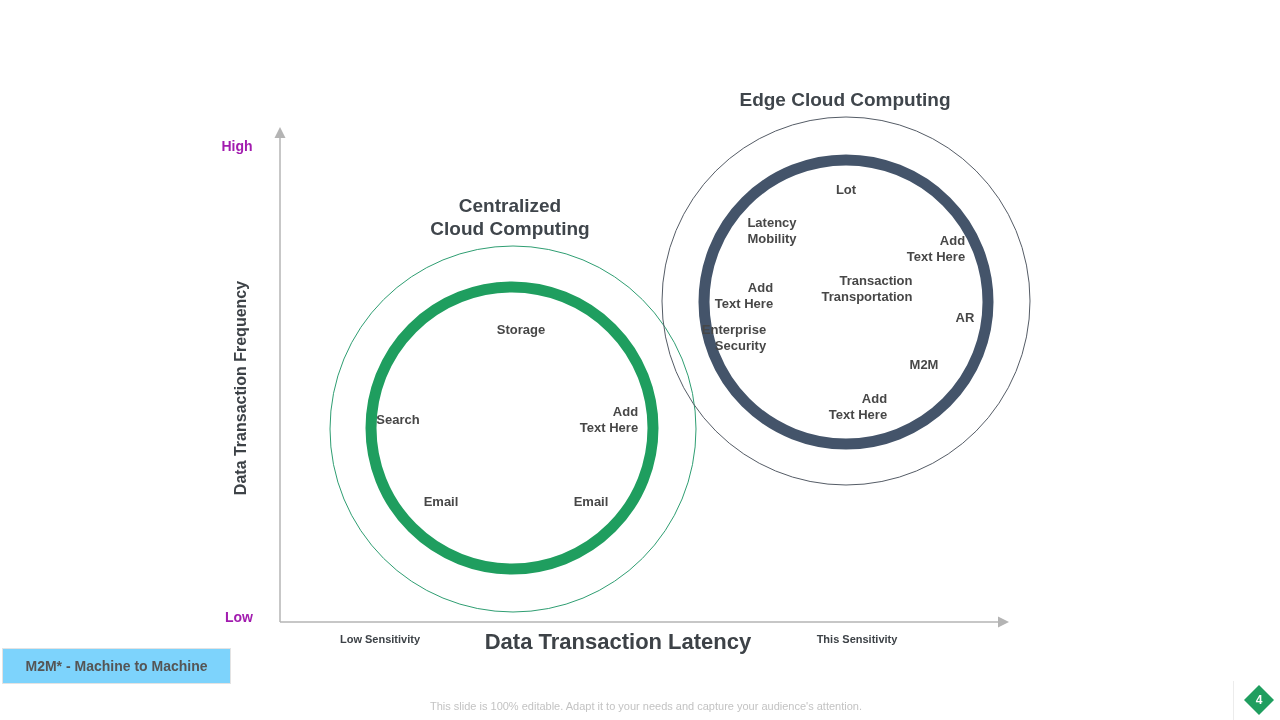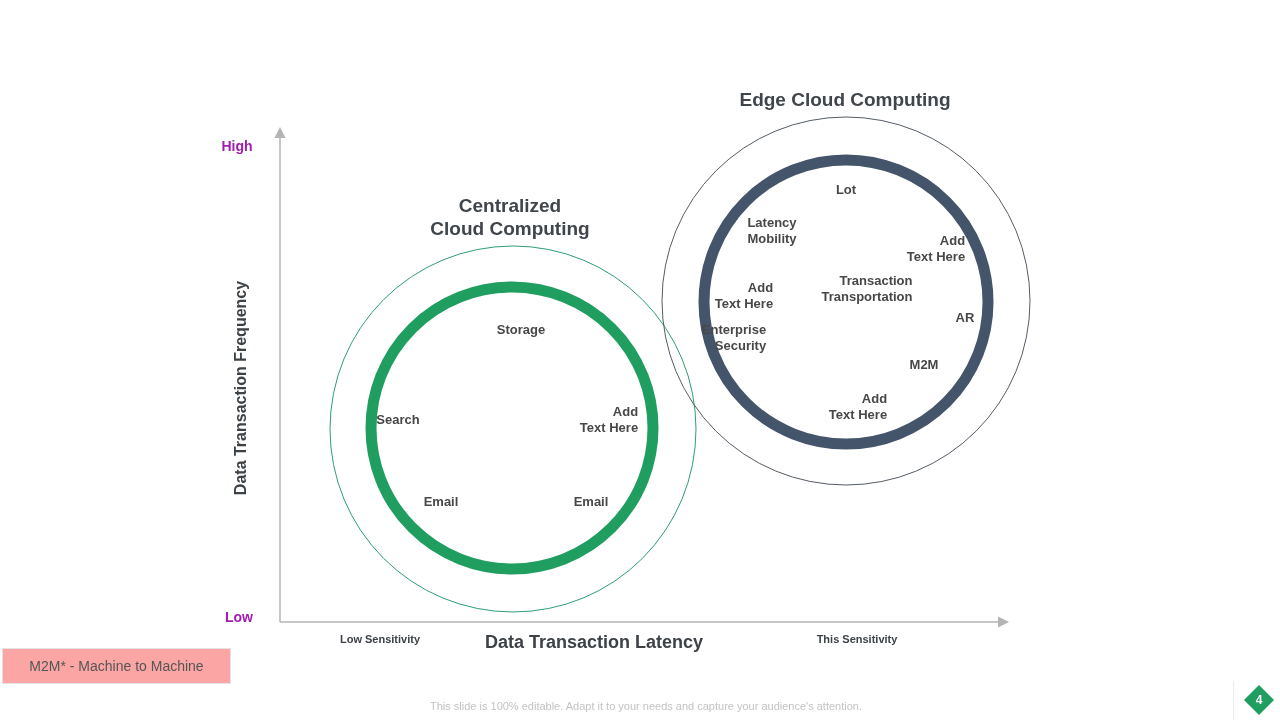--- a/index.html
+++ b/index.html
@@ -54,44 +54,45 @@
     transform: translate(-50%, -50%);
     font-size: 11px;
     font-weight: bold;
     color: #3d4247;
     white-space: nowrap;
     padding-left: 48px;
   }
   .x-axis-title {
     position: absolute;
     transform: translate(-50%, -50%);
-    font-size: 18px;
+    font-size: 22px;
     font-weight: bold;
     color: #3d4247;
     white-space: nowrap;
+    margin-left: 24px;
   }
   .y-axis-title {
     position: absolute;
     transform: translate(-50%, -50%) rotate(-90deg);
     font-size: 16px;
     font-weight: bold;
     color: #3d4247;
     white-space: nowrap;
   }
   .footnote-box {
     position: absolute;
     left: 2px; top: 648px;
     width: 227px; height: 34px;
     border: 1px solid #e3e3e3;
-    background: #fca5a5;
+    background: #7dd3fc;
     display: flex;
     align-items: center;
     justify-content: center;
     font-size: 14px;
-    font-weight: normal;
+    font-weight: bold;
     color: #555555;
     white-space: nowrap;
   }
   .slide-footer {
     position: absolute;
     left: 0; right: 0; top: 700px;
     text-align: center;
     font-size: 11px;
     color: #c3c3c3;
     padding-left: 12px;

